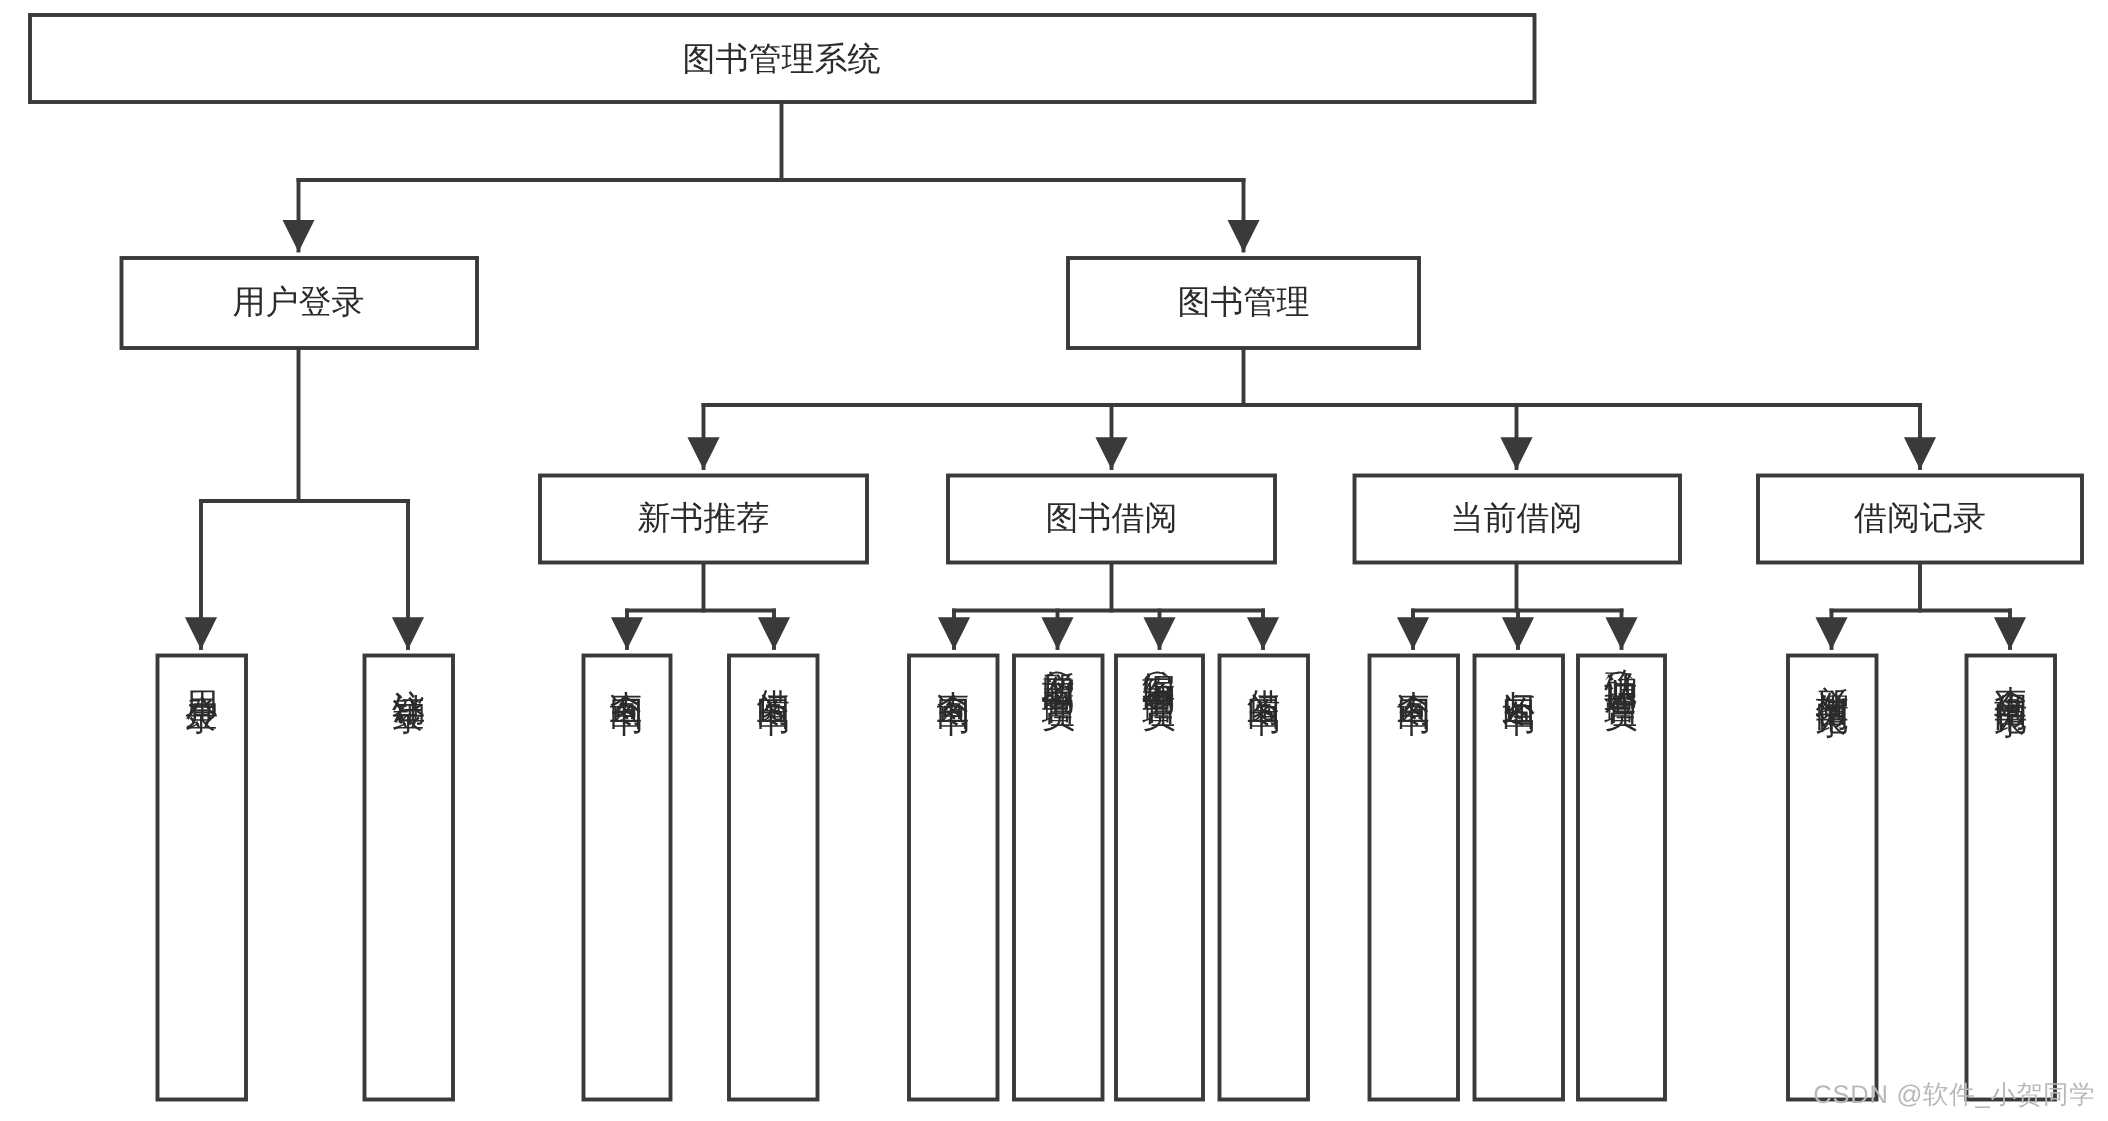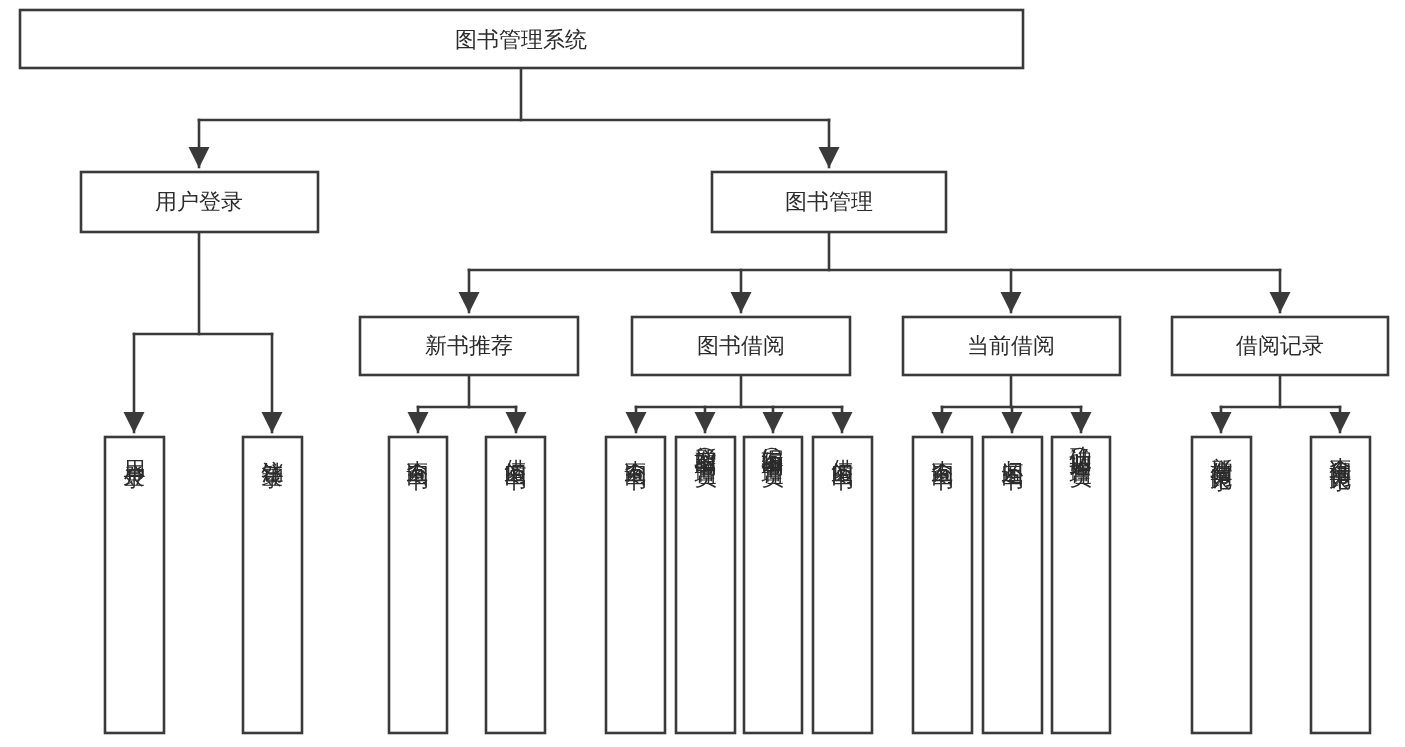--- a/index.html
+++ b/index.html
@@ -221,14 +221,15 @@
       <text class="node-label-v" x="1222" y="448">新增借阅记录</text>
     </g>
 
     <g>
       <rect class="node-box" x="1311" y="437" width="59" height="296"></rect>
       <text class="node-label-v" x="1341" y="448">查询借阅记录</text>
     </g>
 
   </svg>
 
+  <div class="watermark">CSDN @软件_小贺同学</div>
 
 </div>
 
 </body></html>

